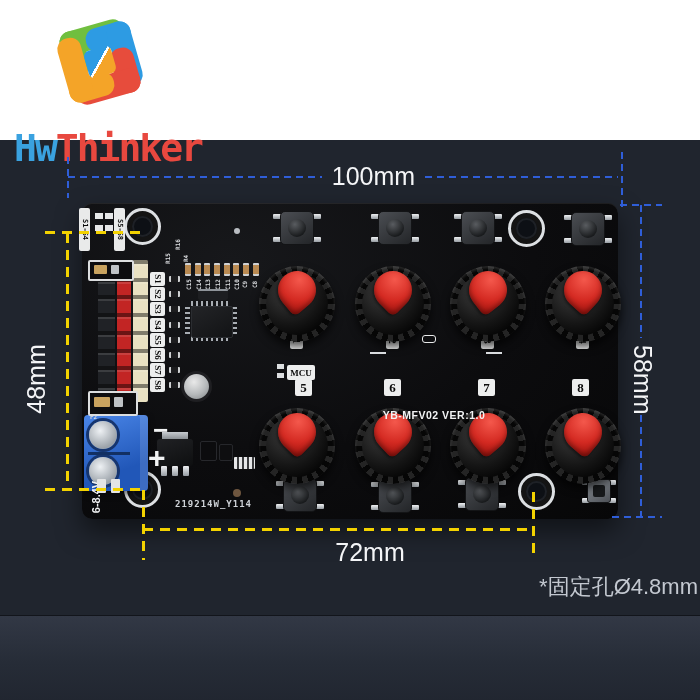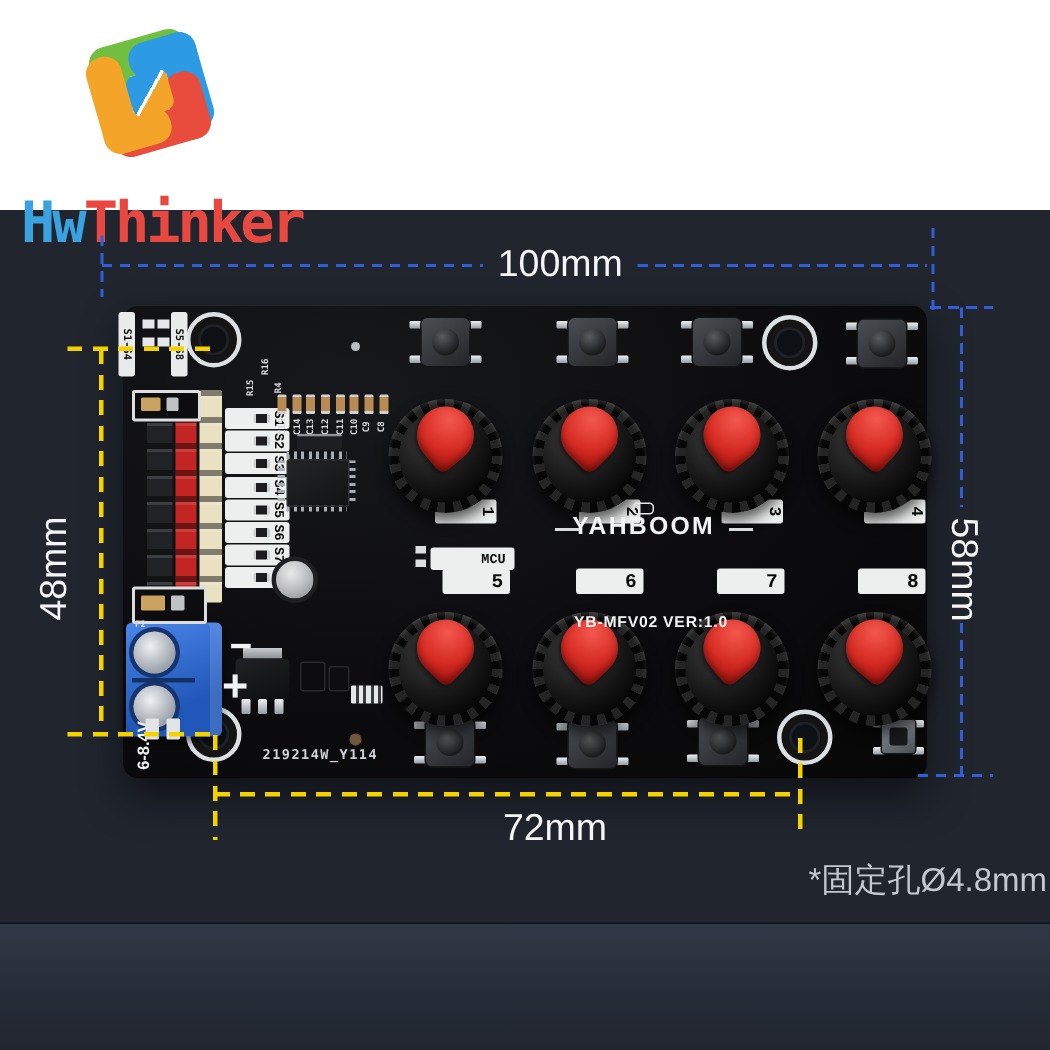--- a/index.html
+++ b/index.html
@@ -46,21 +46,21 @@
       background:repeating-conic-gradient(#242424 0 9deg,#060606 9deg 18deg);
       box-shadow:0 5px 9px rgba(0,0,0,.65), inset 0 2px 3px rgba(255,255,255,.14);}
   .knob-body{position:absolute;left:7px;top:7px;right:7px;bottom:7px;border-radius:50%;
       background:radial-gradient(circle at 36% 30%,#3d3d3d,#151515 55%,#000 88%);}
   .knob-pointer{position:absolute;left:19px;top:5px;width:38px;height:38px;
       border-radius:50% 50% 6px 50%;transform:rotate(45deg);
       background:radial-gradient(circle at 34% 28%,#f4584c,#d42a22 55%,#9d120d 95%);
       box-shadow:inset -2px -2px 5px rgba(0,0,0,.35),0 2px 3px rgba(0,0,0,.5);}
   .wbox{position:absolute;background:#edeeee;color:#0b0b0b;border-radius:2px;
       display:flex;align-items:center;justify-content:center;
-      font-family:Liberation Mono, monospace;font-weight:bold;padding-left:28px;}
+      font-family:Liberation Serif, serif;font-weight:bold;}
   .numbox-t{width:13px;height:16px;font-size:11px;}
   .numbox-t span{transform:rotate(90deg);display:block;}
   .numbox-b{width:17px;height:17px;font-size:13px;}
   .slabel{width:15px;height:14px;font-size:9px;}
   .slabel span{transform:rotate(90deg);display:block;}
   .silk{position:absolute;color:#f2f3f4;font-weight:bold;}
   .micro{font-size:6px;color:#d8dadd;font-weight:bold;position:absolute;
       font-family:"DejaVu Sans Mono",monospace;}
   .vrot{transform:rotate(-90deg);}
   .pinstrip{position:absolute;border-radius:2px;}
@@ -251,21 +251,20 @@
     </div>
   <div class="knob" style="left:368px;top:205px;">
       <div class="knob-body"></div>
       <div class="knob-pointer" style="transform:rotate(50deg);"></div>
     </div>
   <div class="knob" style="left:463px;top:205px;">
       <div class="knob-body"></div>
       <div class="knob-pointer" style="transform:rotate(40deg);"></div>
     </div>
 
-  <div class="silk" style="left:292px;top:139px;width:110px;text-align:center;font-size:16.5px;letter-spacing:1.5px;">YAHBOOM</div>
   <div class="silk" style="left:282px;top:160px;width:140px;text-align:center;font-size:10.5px;letter-spacing:.5px;margin-top:46px;">YB-MFV02 VER:1.0</div>
   <div class="abs" style="left:288px;top:149px;width:16px;height:2px;background:#d9dcdf;"></div>
   <div class="abs" style="left:404px;top:149px;width:16px;height:2px;background:#d9dcdf;"></div>
   <div class="abs" style="left:340px;top:132px;width:12px;height:6px;border:1.5px solid #e8e9ea;border-radius:3px;"></div>
 
   <div class="wbox" style="left:205px;top:162px;width:28px;height:15px;font-size:9px;">MCU</div>
   <div class="abs" style="left:195px;top:161px;width:7px;height:5px;background:#dcdee0;"></div>
   <div class="abs" style="left:195px;top:170px;width:7px;height:5px;background:#dcdee0;"></div>
 
   <div class="pinstrip" style="left:16px;top:57px;width:17px;height:142px;background:#202226;">

